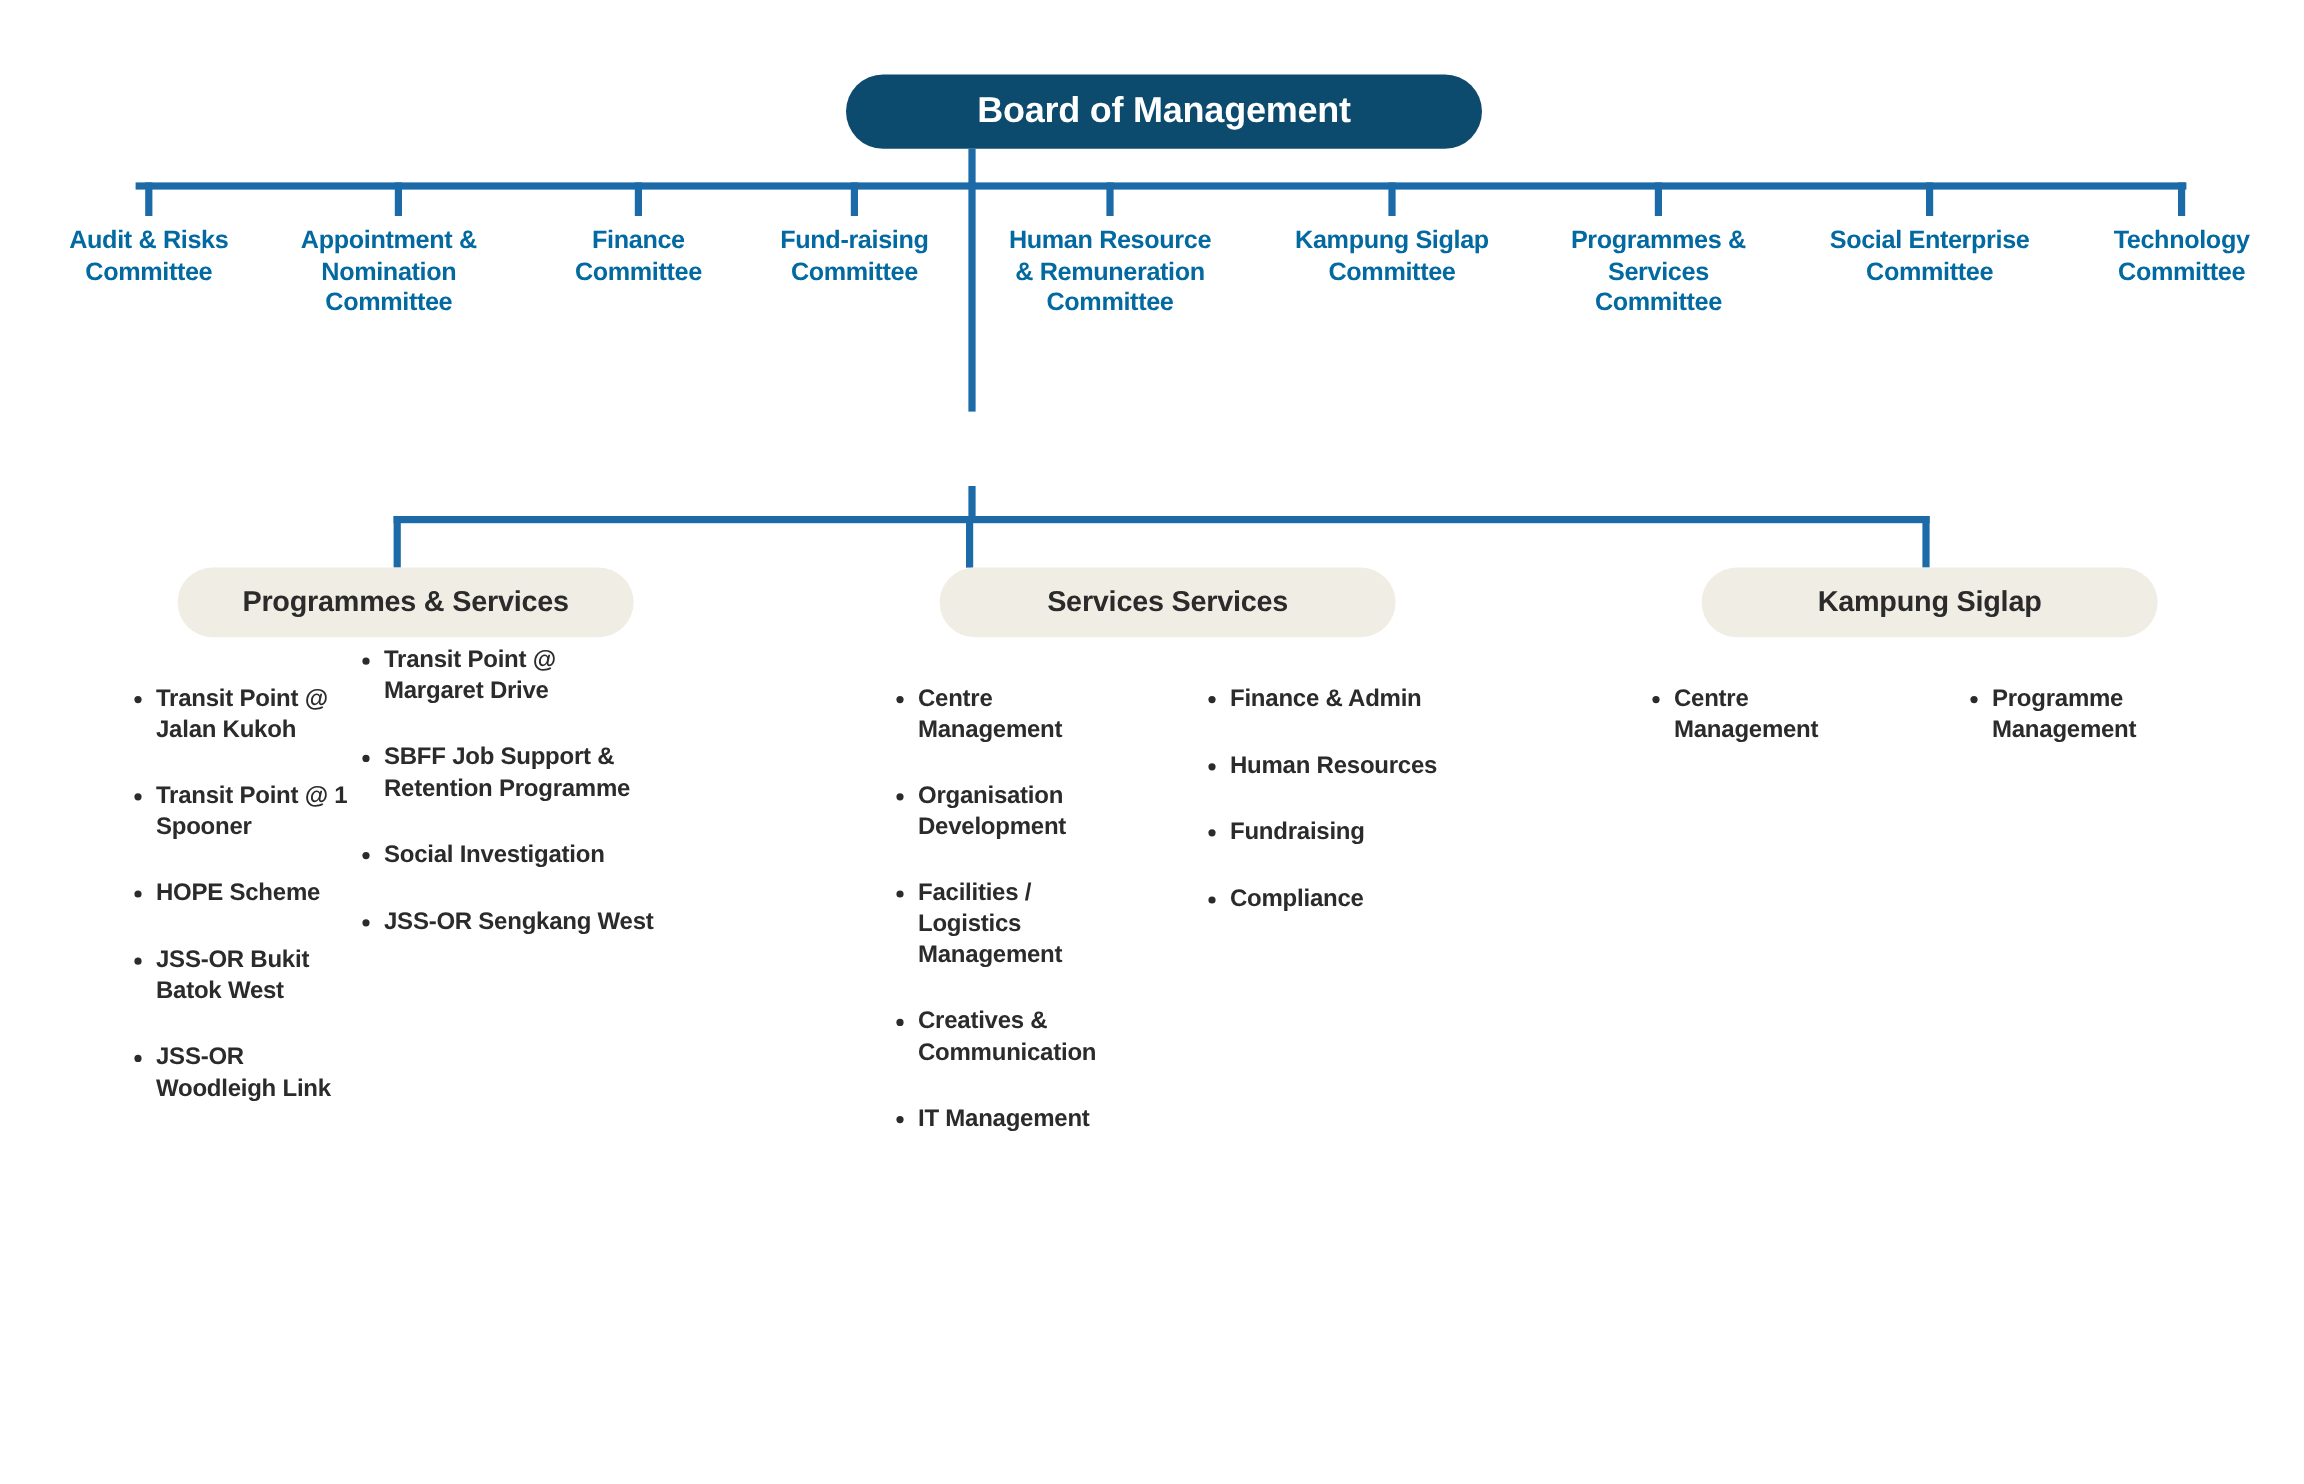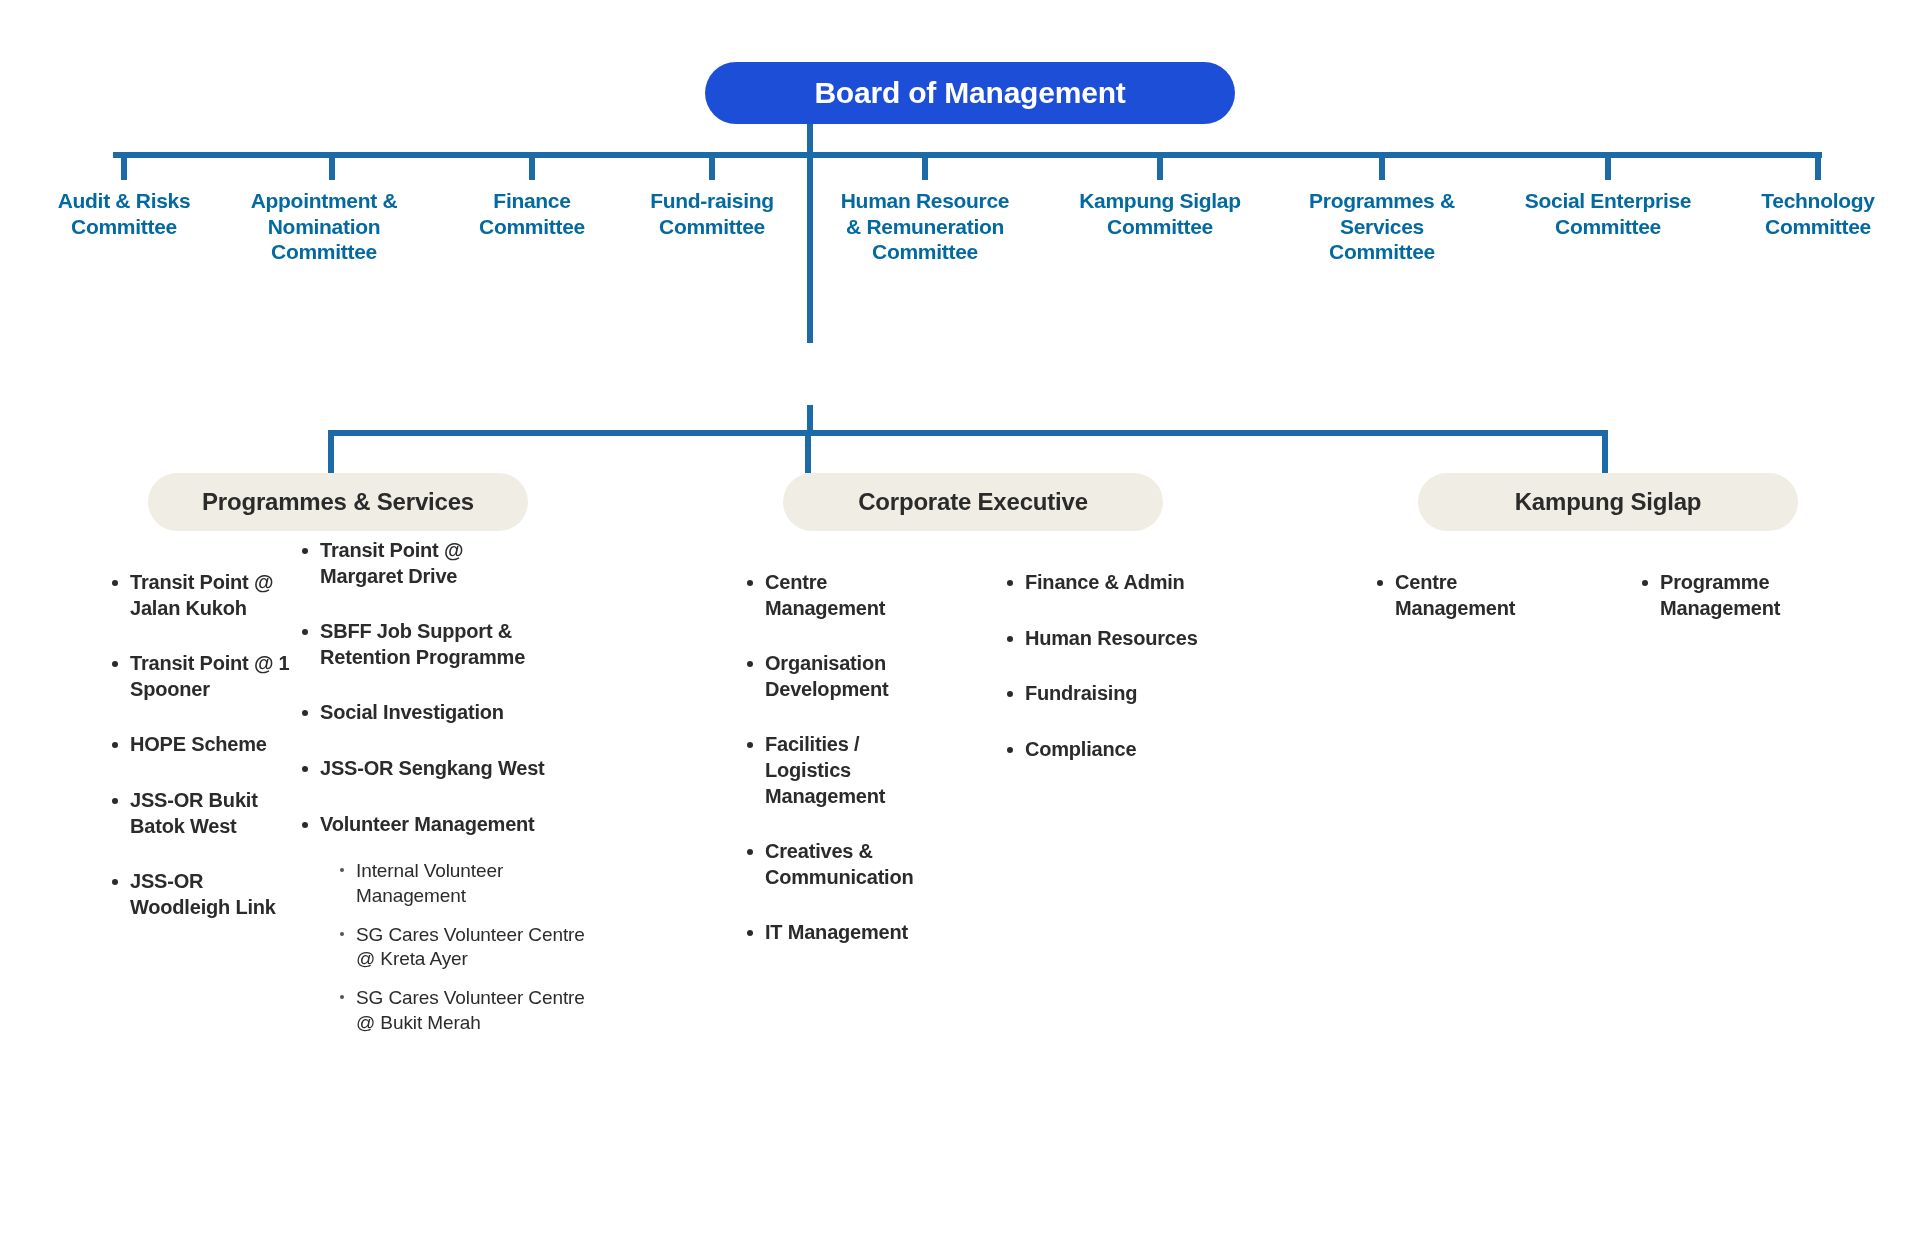--- a/index.html
+++ b/index.html
@@ -27,21 +27,21 @@
   .pill {
     position: absolute;
     display: flex;
     align-items: center;
     justify-content: center;
     border-radius: 999px;
     text-align: center;
     white-space: nowrap;
   }
   .pill-gold {
-    background: #1d4ed8;
+    background: #0c4a6e;
     color: #ffffff;
     font-weight: bold;
     letter-spacing: -0.2px;
   }
   .pill-beige {
     background: #F0EDE4;
     color: #2b2b2b;
     font-weight: bold;
     letter-spacing: -0.2px;
   }
@@ -220,44 +220,39 @@
   <div class="line v" id="line-ceo-down"></div>
   <div class="line h" id="line-div-bus"></div>
   <div class="div-stub" style="left:328px"></div>
   <div class="div-stub" style="left:805px"></div>
   <div class="div-stub" style="left:1602px"></div>
 
   <div class="pill pill-beige div-pill" id="node-div-ps">
     <span>Programmes &amp; Services</span>
   </div>
   <div class="pill pill-beige div-pill" id="node-div-cs">
-    <span>Corporate Executive</span>
+    <span>Services Services</span>
   </div>
   <div class="pill pill-beige div-pill" id="node-div-ks">
     <span>Kampung Siglap</span>
   </div>
 
   <div id="bullets-layer">
       <div class="bullet-col" style="left: 110px; top: 570px; width: 185px;">
         <div class="bullet-item"><span>Transit Point @ Jalan Kukoh</span></div>
         <div class="bullet-item"><span>Transit Point @ 1 Spooner</span></div>
         <div class="bullet-item"><span>HOPE Scheme</span></div>
         <div class="bullet-item"><span>JSS-OR Bukit Batok West</span></div>
         <div class="bullet-item"><span>JSS-OR Woodleigh Link</span></div>
       </div>
       <div class="bullet-col" style="left: 300px; top: 538px; width: 245px;">
         <div class="bullet-item"><span>Transit Point @ Margaret Drive</span></div>
         <div class="bullet-item"><span>SBFF Job Support &amp; Retention Programme</span></div>
         <div class="bullet-item"><span>Social Investigation</span></div>
         <div class="bullet-item"><span>JSS-OR Sengkang West</span></div>
-        <div class="bullet-item"><span>Volunteer Management</span><div class="sub-list" style="width: 270px;">
-            <div class="sub-item">Internal Volunteer Management</div>
-            <div class="sub-item">SG Cares Volunteer Centre @ Kreta Ayer</div>
-            <div class="sub-item">SG Cares Volunteer Centre @ Bukit Merah</div>
-          </div></div>
       </div>
       <div class="bullet-col" style="left: 745px; top: 570px; width: 205px;">
         <div class="bullet-item"><span>Centre Management</span></div>
         <div class="bullet-item"><span>Organisation Development</span></div>
         <div class="bullet-item"><span>Facilities / Logistics Management</span></div>
         <div class="bullet-item"><span>Creatives &amp; Communication</span></div>
         <div class="bullet-item"><span>IT Management</span></div>
       </div>
       <div class="bullet-col" style="left: 1005px; top: 570px; width: 220px;">
         <div class="bullet-item"><span>Finance &amp; Admin</span></div>

